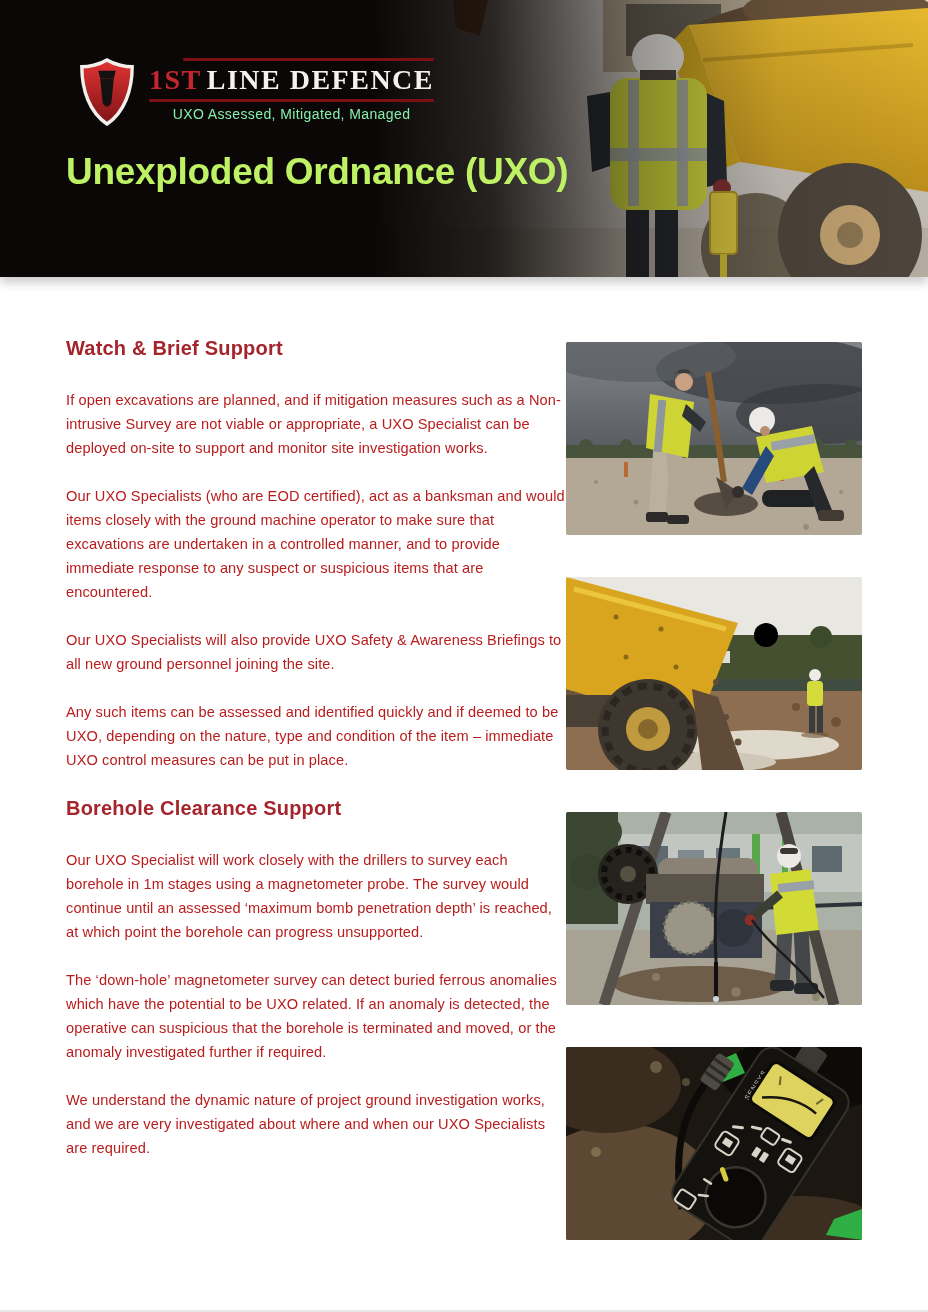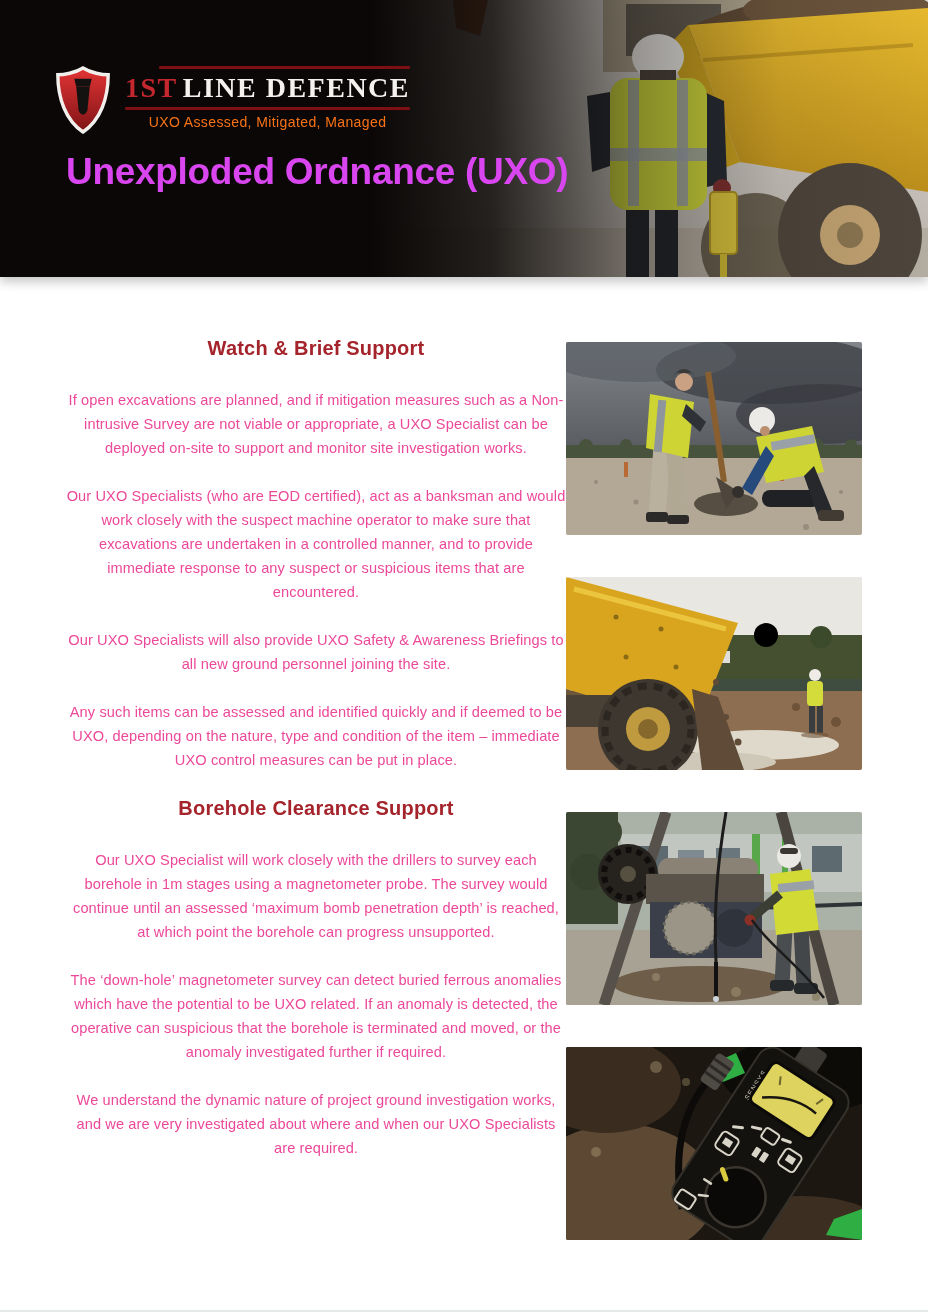--- a/index.html
+++ b/index.html
@@ -15,48 +15,48 @@
   .hero {
     position:relative; width:928px; height:277px; background:#0a0706;
     overflow:hidden; box-shadow:0 5px 10px rgba(0,0,0,.22);
   }
   .hero-photo { position:absolute; top:0; right:0; width:570px; height:277px; display:block; }
   .hero-fade {
     position:absolute; inset:0;
     background:linear-gradient(90deg,#0a0706 0%,#0a0706 40%,rgba(10,7,6,.85) 53%,
                rgba(10,7,6,.38) 68%,rgba(10,7,6,.08) 84%,rgba(10,7,6,0) 100%);
   }
-  .logo { position:absolute; left:52px; top:58px; display:flex; align-items:flex-start; z-index:3;margin-top:8px; }
+  .logo { position:absolute; left:76px; top:58px; display:flex; align-items:flex-start; z-index:3; }
   .logo .shield { width:62px; height:68px; margin-right:11px; }
   .logo-text { display:flex; flex-direction:column; }
   .logo-bar { height:3px; background:#7d1015; border-radius:1px; }
   .logo-bar.top { margin-left:34px; margin-bottom:3px; }
   .logo-bar.bottom { margin-top:3px; margin-bottom:4px; }
   .brand {
     font-family:"Liberation Serif", serif; font-size:28px; font-weight:700;
     color:#f4f2ee; letter-spacing:1.5px; white-space:nowrap; line-height:32px;
   }
   .brand .brand-1st { color:#c5272e; padding-right:5px; }
-  .tagline { font-size:14px; color:#f97316; letter-spacing:.4px; text-align:center; }
+  .tagline { font-size:14px; color:#86efac; letter-spacing:.4px; text-align:center; }
   .hero-title {
     position:absolute; left:66px; top:148px; z-index:3; margin:0;
-    color:#d946ef; font-size:37px; font-weight:700; line-height:48px; letter-spacing:-.3px;
+    color:#bef264; font-size:37px; font-weight:700; line-height:48px; letter-spacing:-.3px;
   }
 
   
-  .main { position:relative; width:909px; height:1035px;text-align:center; }
+  .main { position:relative; width:909px; height:1035px; }
   .text-col { position:absolute; left:66px; top:59px; width:500px; }
   .text-col h2 {
     margin:0 0 28px 0; font-size:20px; line-height:24px; font-weight:700;
     color:#a5242c; letter-spacing:.2px;
   }
   .text-col h2.h2-second { margin-top:12px; }
   .text-col p {
     margin:0 0 24px 0; font-size:14.6px; line-height:24px;
-    color:#ec4899; letter-spacing:.1px;
+    color:#b91c1c; letter-spacing:.1px;
   }
   .photo-col { position:absolute; left:566px; top:65px; width:296px; }
   .photo {
     width:296px; height:193px; margin:0 0 42px 0; overflow:hidden;
     border-radius:2px; background:#ddd;
   }
   .photo svg { display:block; width:100%; height:100%; }
 </style>
 </head>
 <body>
@@ -137,21 +137,21 @@
     <h1 class="hero-title">
       <span>Unexploded Ordnance (UXO)</span><br>
     </h1>
   </header>
 
   <main class="main">
 
     <div class="text-col">
       <h2>Watch &amp; Brief Support</h2>
       <p>If open excavations are planned, and if mitigation measures such as a Non-intrusive Survey are not viable or appropriate, a UXO Specialist can be deployed on-site to support and monitor site investigation works.</p>
-      <p>Our UXO Specialists (who are EOD certified), act as a banksman and would work closely with the suspect machine operator to make sure that excavations are undertaken in a controlled manner, and to provide immediate response to any suspect or suspicious items that are encountered.</p>
+      <p>Our UXO Specialists (who are EOD certified), act as a banksman and would items closely with the ground machine operator to make sure that excavations are undertaken in a controlled manner, and to provide immediate response to any suspect or suspicious items that are encountered.</p>
       <p>Our UXO Specialists will also provide UXO Safety &amp; Awareness Briefings to all new ground personnel joining the site.</p>
       <p>Any such items can be assessed and identified quickly and if deemed to be UXO, depending on the nature, type and condition of the item – immediate UXO control measures can be put in place.</p>
 
       <h2 class="h2-second">Borehole Clearance Support</h2>
       <p>Our UXO Specialist will work closely with the drillers to survey each borehole in 1m stages using a magnetometer probe. The survey would continue until an assessed ‘maximum bomb penetration depth’ is reached, at which point the borehole can progress unsupported.</p>
       <p>The ‘down-hole’ magnetometer survey can detect buried ferrous anomalies which have the potential to be UXO related. If an anomaly is detected, the operative can suspicious that the borehole is terminated and moved, or the anomaly investigated further if required.</p>
       <p>We understand the dynamic nature of project ground investigation works, and we are very investigated about where and when our UXO Specialists are required.</p>
     </div>
 
     <aside class="photo-col">

